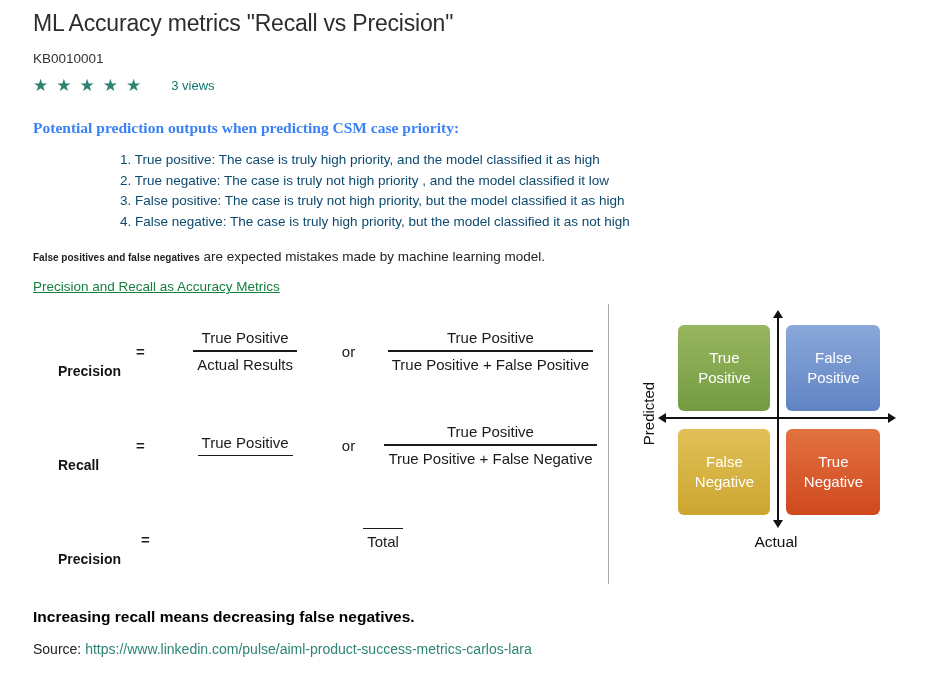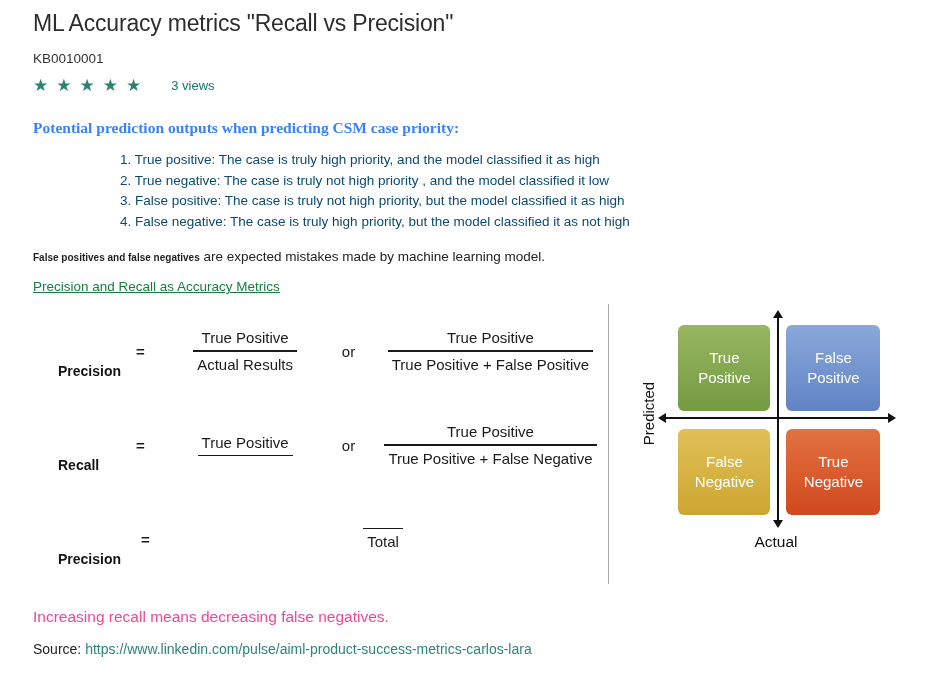--- a/index.html
+++ b/index.html
@@ -59,21 +59,21 @@
   .q-tn { left:150px; top:128px; width:94px; background:linear-gradient(180deg,#e27241,#d0481e); }
 
   .axis-label-y { position:absolute; left:-28px; top:104px; width:80px; text-align:center;
                   transform:rotate(-90deg); font-size:15px; color:#111; }
   .axis-label-x { position:absolute; left:118px; top:232px; width:90px; 
                   font-size:15.5px; color:#111; }
 
   
   .tradeoff-line { margin-top:17px; font-size:13.5px; color:#222; }
   .precision-note { font-size:15.5px; font-weight:bold; color:#2a1ecf; }
-  .recall-note { margin-top:17px; font-size:15.5px; font-weight:normal; color:#ec4899; }
+  .recall-note { margin-top:17px; font-size:15.5px; font-weight:bold; color:#000000; }
   .source-line { margin-top:15px; font-size:14px; color:#222; }
   .source-link { color:#2d8475; text-decoration:none; cursor:pointer; }
 </style>
 </head>
 <body>
 
 <div class="page">
 
   <div class="title">ML Accuracy metrics "Recall vs Precision"</div>
   <div class="kb-number">KB0010001</div>

